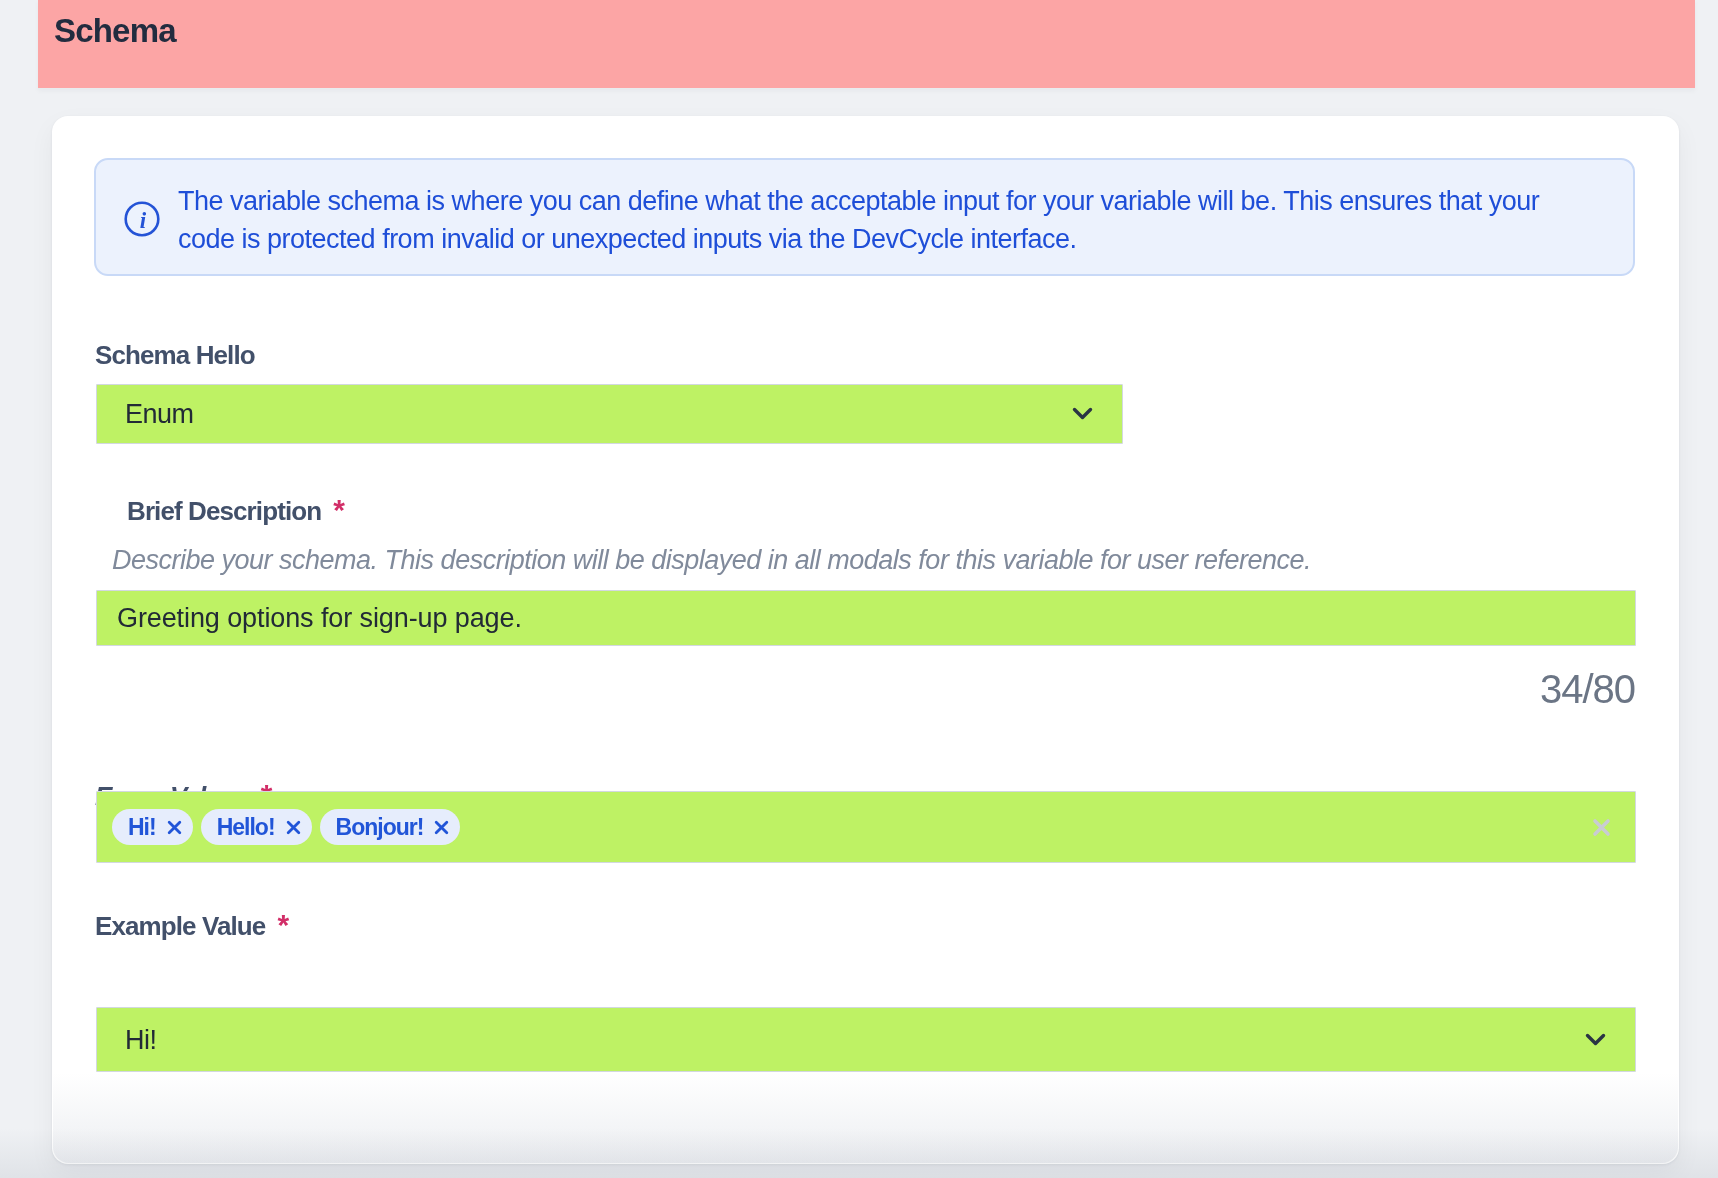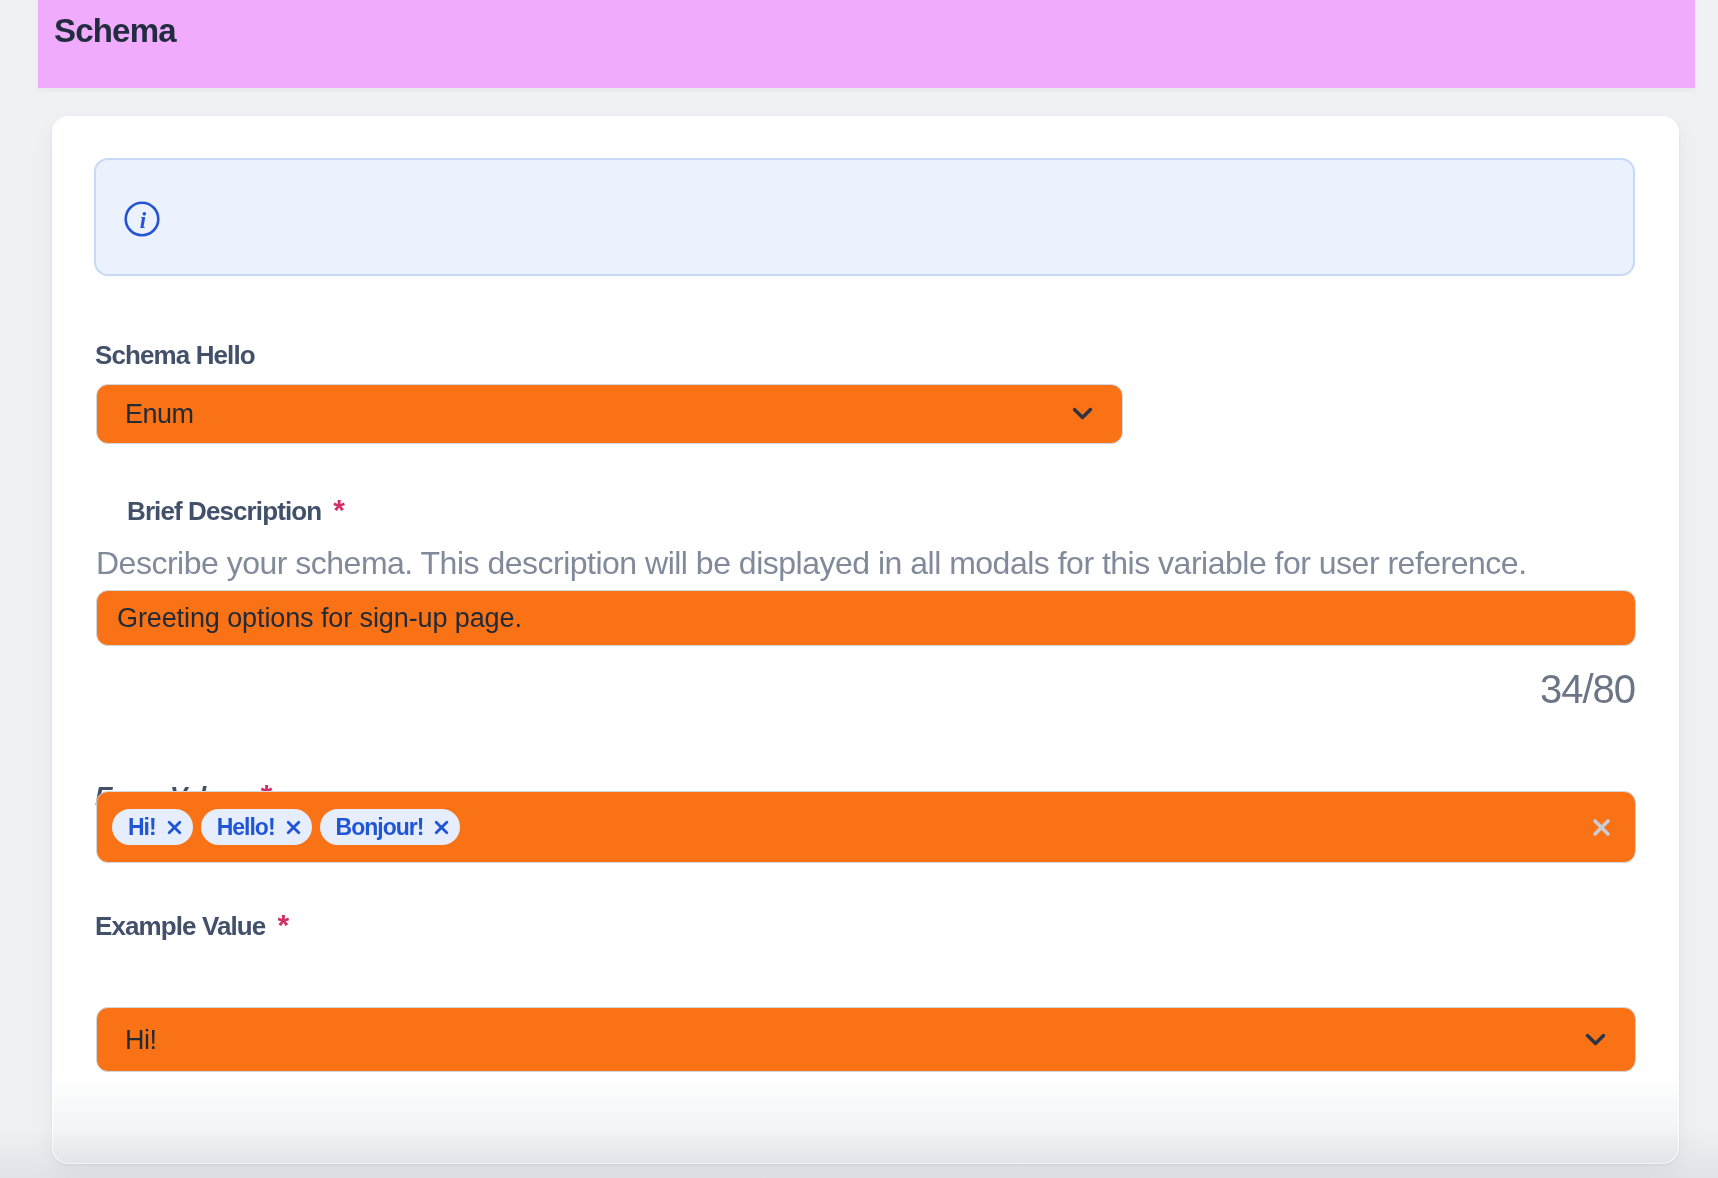--- a/index.html
+++ b/index.html
@@ -5,21 +5,21 @@
   * { margin:0; padding:0; box-sizing:border-box; }
   html,body { width:1718px; height:1178px; }
   body {
     background:#eff1f4;
     font-family:"Liberation Sans", sans-serif;
     position:relative;
     overflow:hidden;
   }
   .header {
     position:absolute; left:38px; top:0; width:1657px; height:89px;
-    background:#f0abfc;
+    background:#fca5a5;
     border-bottom:1px solid #e9ebee;
     box-shadow:0 2px 5px rgba(20,28,45,0.04);
   }
   .header h1 {
     position:absolute; left:16px; top:12px;
     font-size:33px; font-weight:700; color:#222c3f;
     letter-spacing:-0.8px;
   }
   .card {
     position:absolute; left:52px; top:116px; width:1627px; height:1048px;
@@ -45,26 +45,26 @@
   .alert .txt {
     margin-left:18px; font-size:27px; line-height:38.5px; color:#1e4ed8;
     letter-spacing:-0.5px; white-space:nowrap; padding-top:6px;
   }
   .label {
     position:absolute; left:43px;
     font-size:26px; font-weight:700; color:#42506a; letter-spacing:-0.9px;
   }
   .label .req { color:#d22e68; margin-left:12px; letter-spacing:0; font-size:30px; }
   .helper {
-    position:absolute; left:44px;
-    font-size:32px; color:#808a9b; letter-spacing:-0.5px; white-space:nowrap;
+    position:absolute; left:60px;
+    font-size:27px; color:#808a9b; letter-spacing:-0.5px; white-space:nowrap;font-style:italic;
   }
   .field {
     position:absolute; left:44px; width:1540px;
-    background:#f97316; border:1.5px solid #d2d8e0; border-radius:12px;
+    background:#bef264; border:1.5px solid #d2d8e0; border-radius:1px;
   }
   .field .val {
     position:absolute; left:28px; top:50%; transform:translateY(-50%);
     font-size:27px; color:#222a36; letter-spacing:-0.5px; white-space:nowrap;
   }
   .chev { position:absolute; top:50%; transform:translateY(-50%); }
   .counter {
     position:absolute; right:44px; top:551px;
     font-size:40px; color:#6b7585; letter-spacing:-1px;
   }
@@ -83,20 +83,21 @@
     <h1>Schema</h1>
   </div>
 
   <div class="card">
 
     <div class="alert">
       <svg class="icn" viewBox="0 0 36 36">
         <circle cx="18" cy="18" r="16.3" fill="none" stroke="#2453d6" stroke-width="2.6"></circle>
         <text x="19" y="27" font-family="Liberation Serif, serif" font-style="italic" font-weight="700" font-size="23" fill="#2453d6" text-anchor="middle">i</text>
       </svg>
+      <div class="txt">The variable schema is where you can define what the acceptable input for your variable will be. This ensures that your<br>code is protected from invalid or unexpected inputs via the DevCycle interface.</div>
     </div>
 
     <div class="label" style="top:224px;">Schema Hello</div>
     <div class="field" style="top:268px; width:1027px; height:60px;">
       <div class="val">Enum</div>
       <svg class="chev" style="right:29px;" width="21" height="14" viewBox="0 0 21 14">
         <polyline points="2.5,2.5 10.5,10.5 18.5,2.5" fill="none" stroke="#2a3444" stroke-width="3.4" stroke-linecap="round" stroke-linejoin="round"></polyline>
       </svg>
     </div>
 

